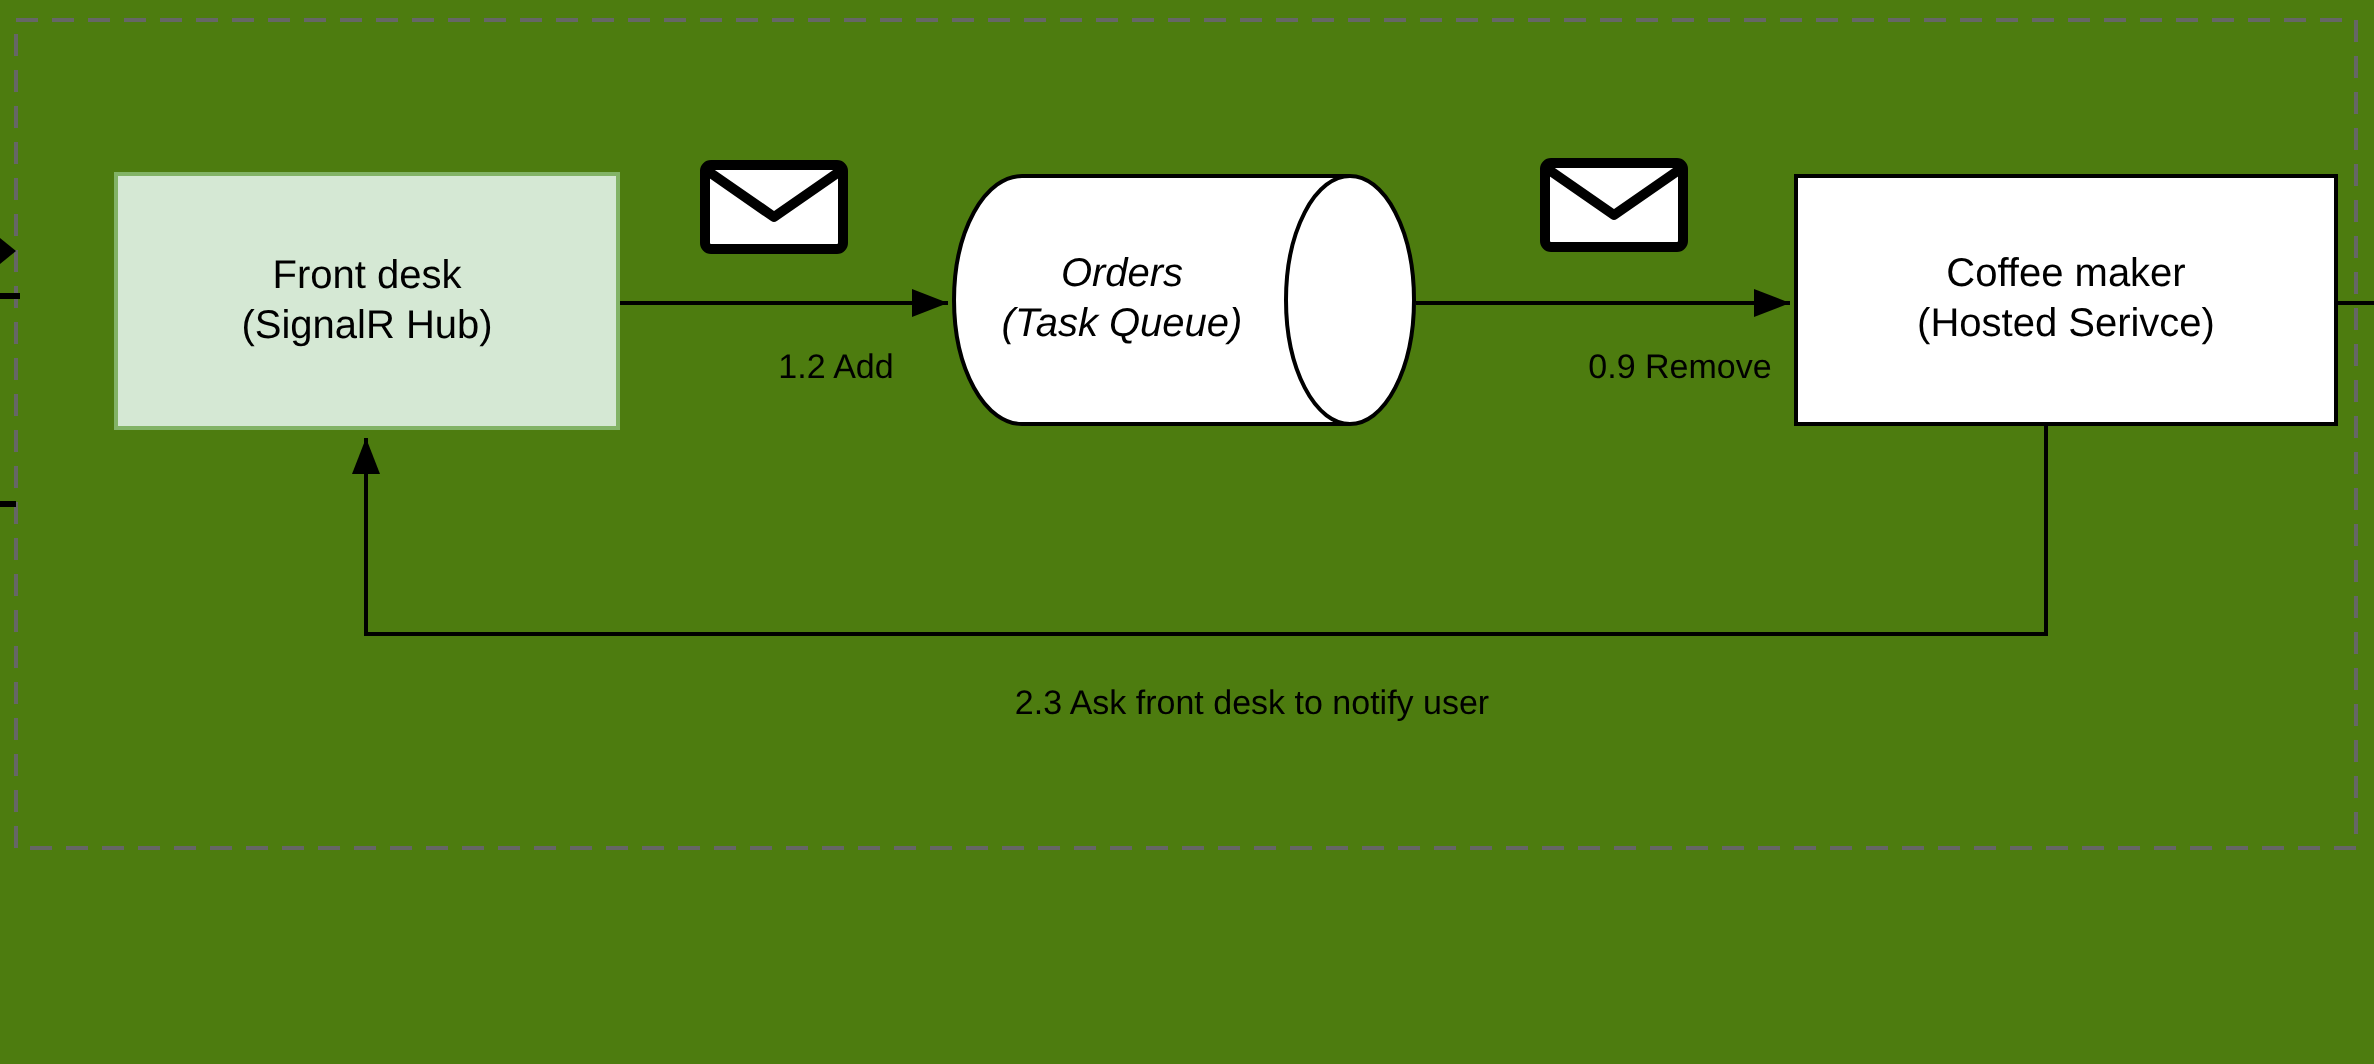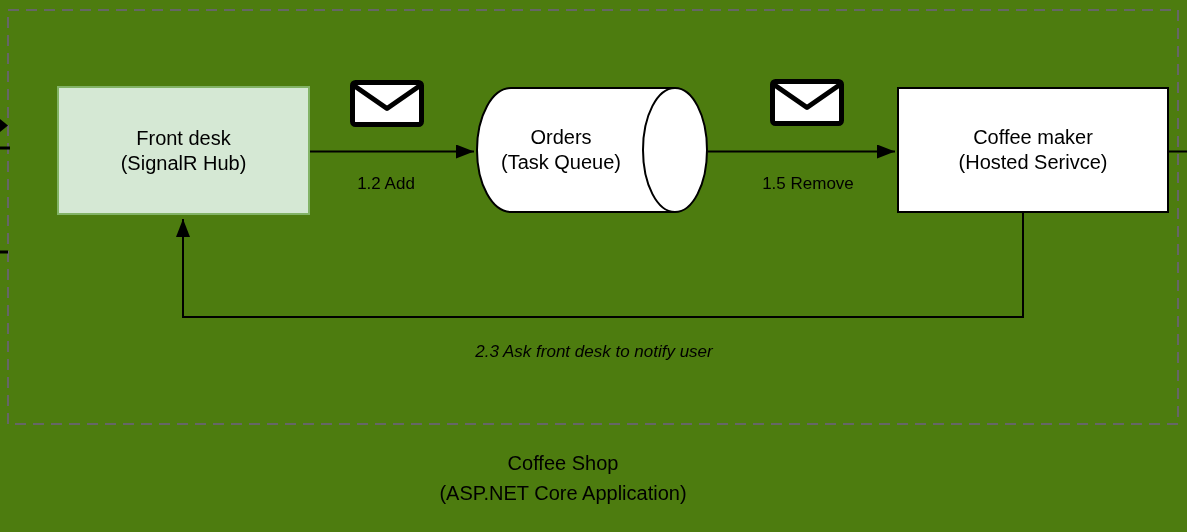--- a/index.html
+++ b/index.html
@@ -49,37 +49,39 @@
   .cyl-label,
   .caption {
     font-size: 20px;
     line-height: 25px;
     white-space: pre-line;
     text-align: center;
   }
   .center-abs {
     position: absolute;
     transform: translate(-50%, -50%);
+    font-style: italic;
   }
   .cyl-label {
     left: 561px;
     top: 150px;
     width: 220px;
   }
   .edge-label {
     position: absolute;
     transform: translate(-50%, -50%);
     font-size: 17px;
     line-height: 20px;
     white-space: nowrap;
     text-align: center;
+    margin-left: 32px;
   }
   .edge-label-add    { left: 386px; top: 184px; }
   .edge-label-remove { left: 808px; top: 184px; }
-  .edge-label-notify { left: 594px; top: 352px; font-style: italic; }
+  .edge-label-notify { left: 594px; top: 352px; }
   .caption {
     left: 563px;
     top: 478px;
     width: 420px;
     line-height: 30px;
   }
 </style>
 </head>
 <body>
 
@@ -129,19 +131,17 @@
 
   <div class="cyl-label center-abs">Orders
 (Task Queue)</div>
 
   <div class="node node-coffee-maker">
     <div class="node-label">Coffee maker
 (Hosted Serivce)</div>
   </div>
 
   <div class="edge-label edge-label-add">1.2 Add</div>
-  <div class="edge-label edge-label-remove">1.5 Remove</div>
+  <div class="edge-label edge-label-remove">0.9 Remove</div>
   <div class="edge-label edge-label-notify">2.3 Ask front desk to notify user</div>
 
-  <div class="caption center-abs">Coffee Shop
-(ASP.NET Core Application)</div>
 
 </div>
 
 </body></html>

